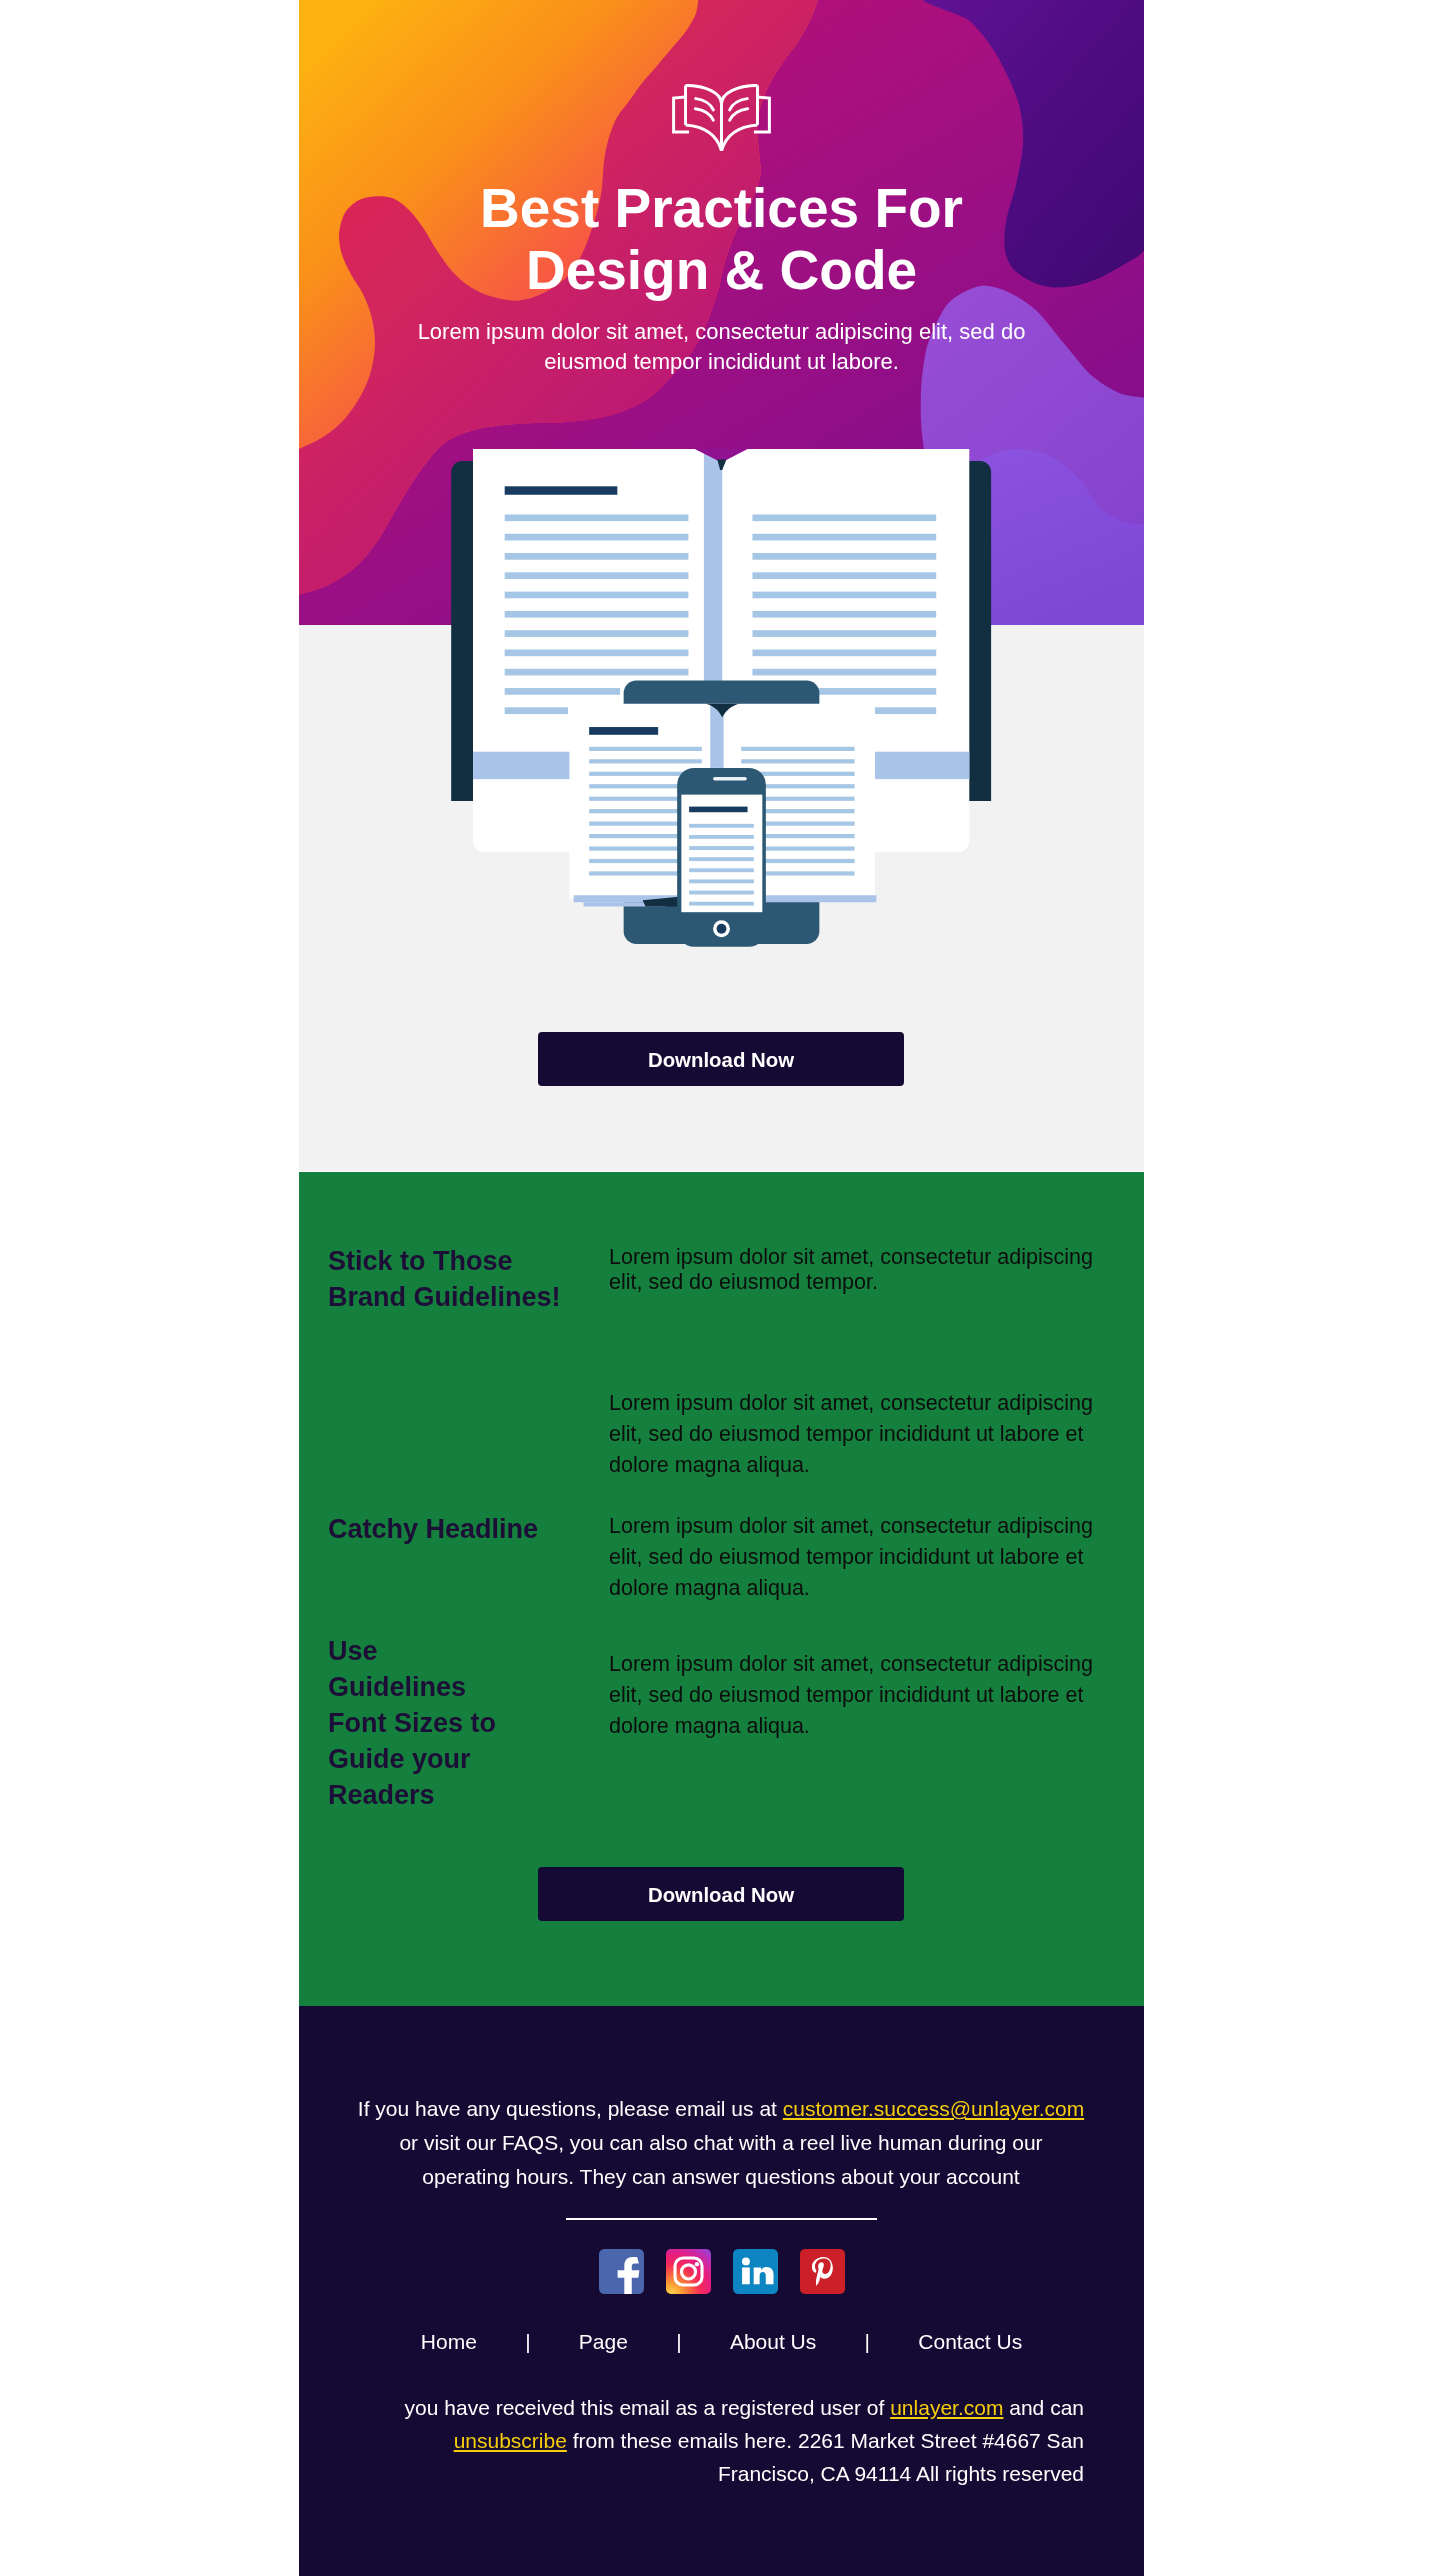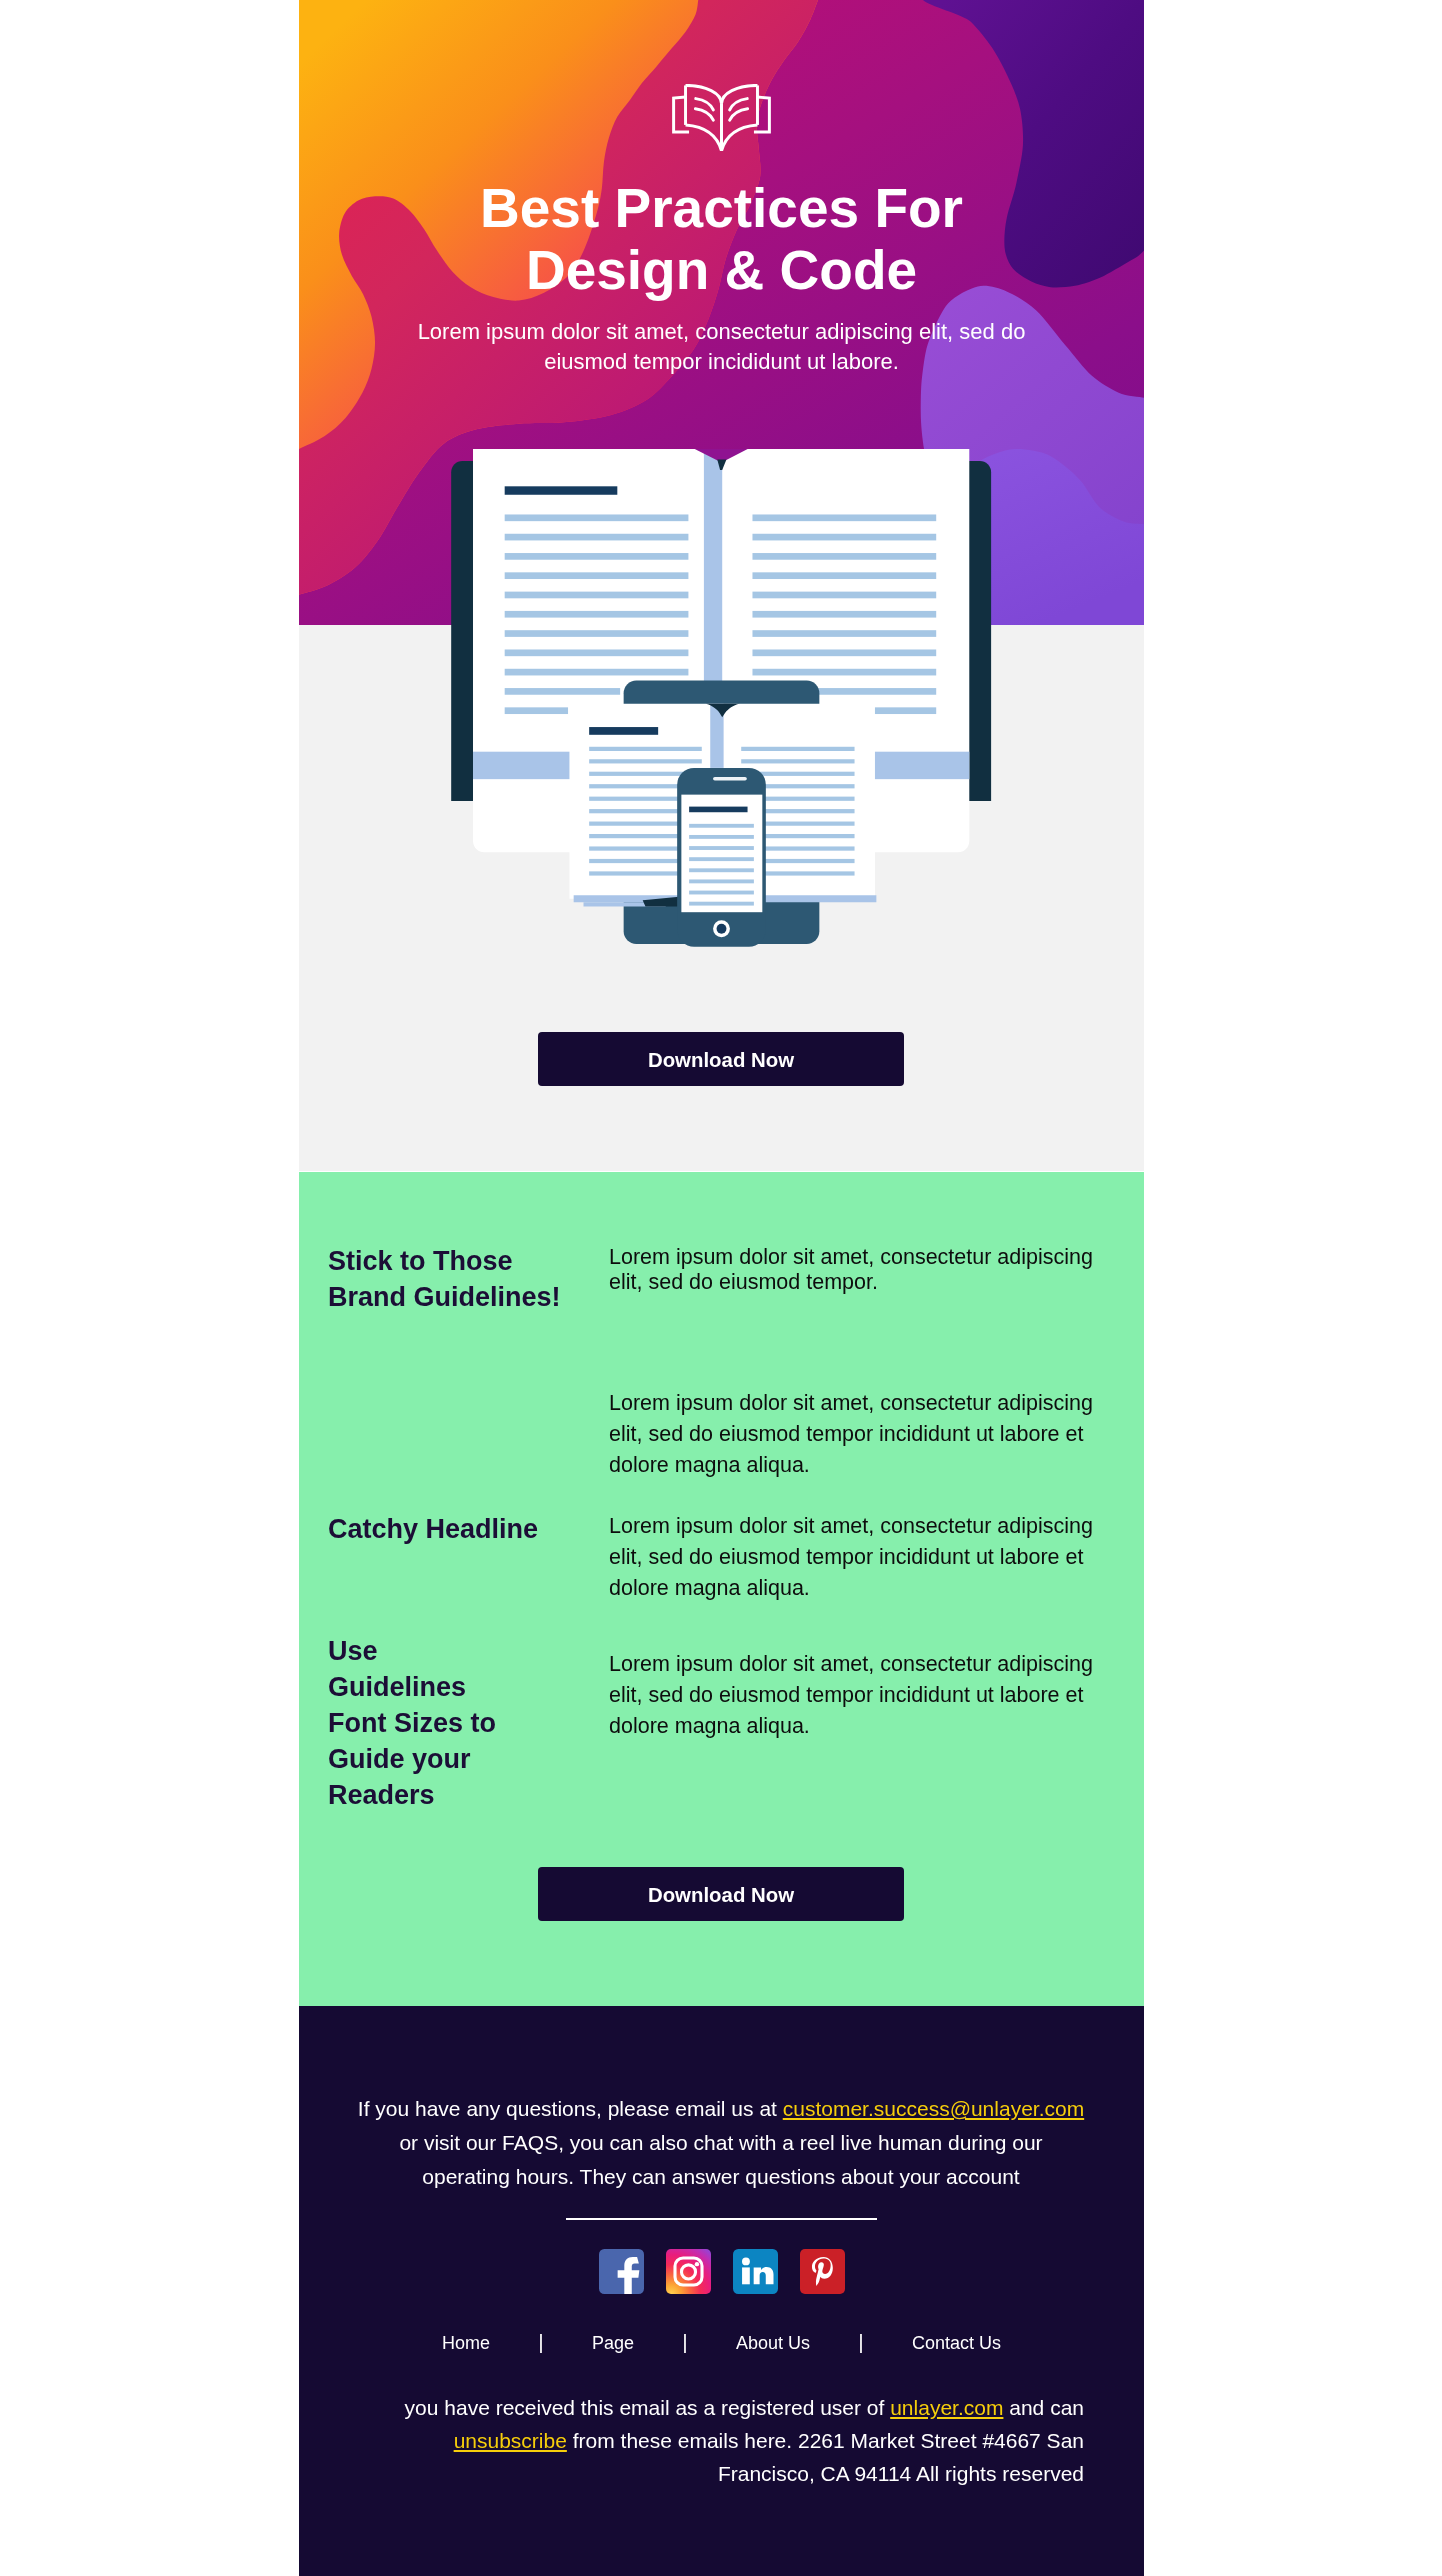--- a/index.html
+++ b/index.html
@@ -21,37 +21,37 @@
   
   .band{position:absolute;left:0;top:625px;width:845px;height:546px;background:#f2f2f2;}
   .illu{position:absolute;left:0;top:-176px;width:845px;height:535px;display:block;}
 
   
   .btn{position:absolute;left:239px;width:366px;height:54px;line-height:57px;
        background:#150a33;color:#ffffff;font-size:20.4px;font-weight:bold;
        text-align:center;border-radius:4px;text-decoration:none;display:block;}
 
   
-  .features{position:absolute;left:0;top:1172px;width:845px;height:834px;background:#86efac;}
+  .features{position:absolute;left:0;top:1172px;width:845px;height:834px;background:#15803d;}
   .ftitle{position:absolute;left:29px;width:261px;margin:0;
        color:#1c0e36;font-size:27px;line-height:36px;font-weight:bold;}
   .fbody{position:absolute;left:310px;width:504px;margin:0;
        color:#0d0d0d;font-size:21.5px;}
 
   
   .footer{position:absolute;left:0;top:2006px;width:845px;height:570px;background:#150a33;}
   .f-contact{position:absolute;left:54px;top:2092px;width:736px;margin:0;
        color:#ffffff;font-size:21px;line-height:34px;text-align:center;}
   .f-contact a{color:#f6ce0b;}
   .f-rule{position:absolute;left:267px;top:2218px;width:311px;height:2.1px;background:#ffffff;}
   .socials{position:absolute;left:0;top:2249px;width:845px;text-align:center;font-size:0;}
   .socials a{display:inline-block;width:45px;height:45px;margin:0 11px;vertical-align:top;}
   .socials svg{display:block;width:45px;height:45px;}
   .f-nav{position:absolute;left:0;top:2328px;width:845px;text-align:center;font-size:0;white-space:nowrap;}
-  .f-nav a{color:#ffffff;font-size:18px;line-height:28px;text-decoration:none;display:inline-block;}
+  .f-nav a{color:#ffffff;font-size:21px;line-height:28px;text-decoration:none;display:inline-block;}
   .f-nav .sep{color:#ffffff;font-size:21px;line-height:28px;display:inline-block;width:102px;text-align:center;}
   .f-legal{position:absolute;left:60px;top:2391px;width:725px;margin:0;
        color:#ffffff;font-size:21px;line-height:33px;text-align:right;}
   .f-legal a{color:#f6ce0b;text-decoration:underline;}
 </style>
 </head>
 <body>
 
 <div class="page">
 <div class="col">

